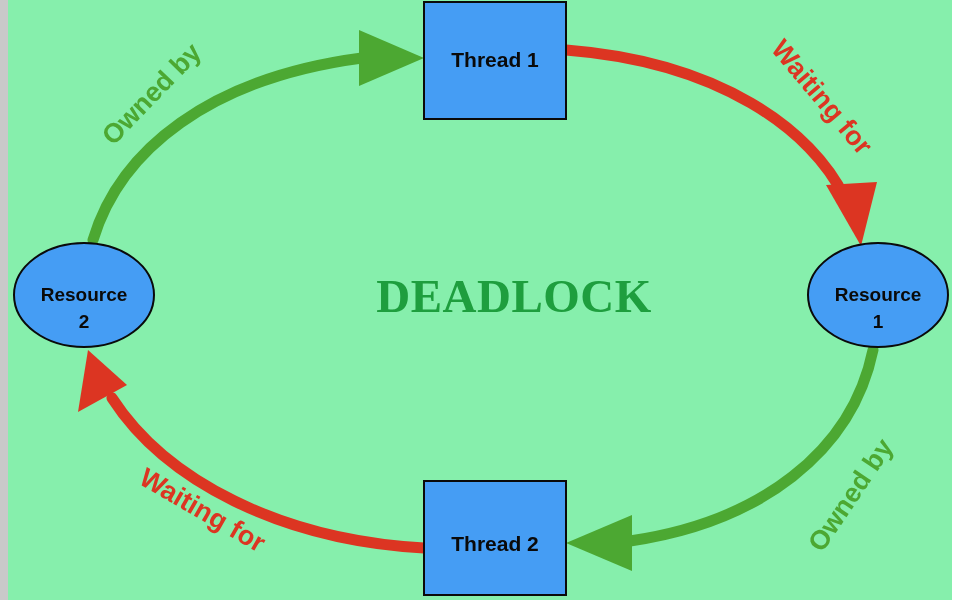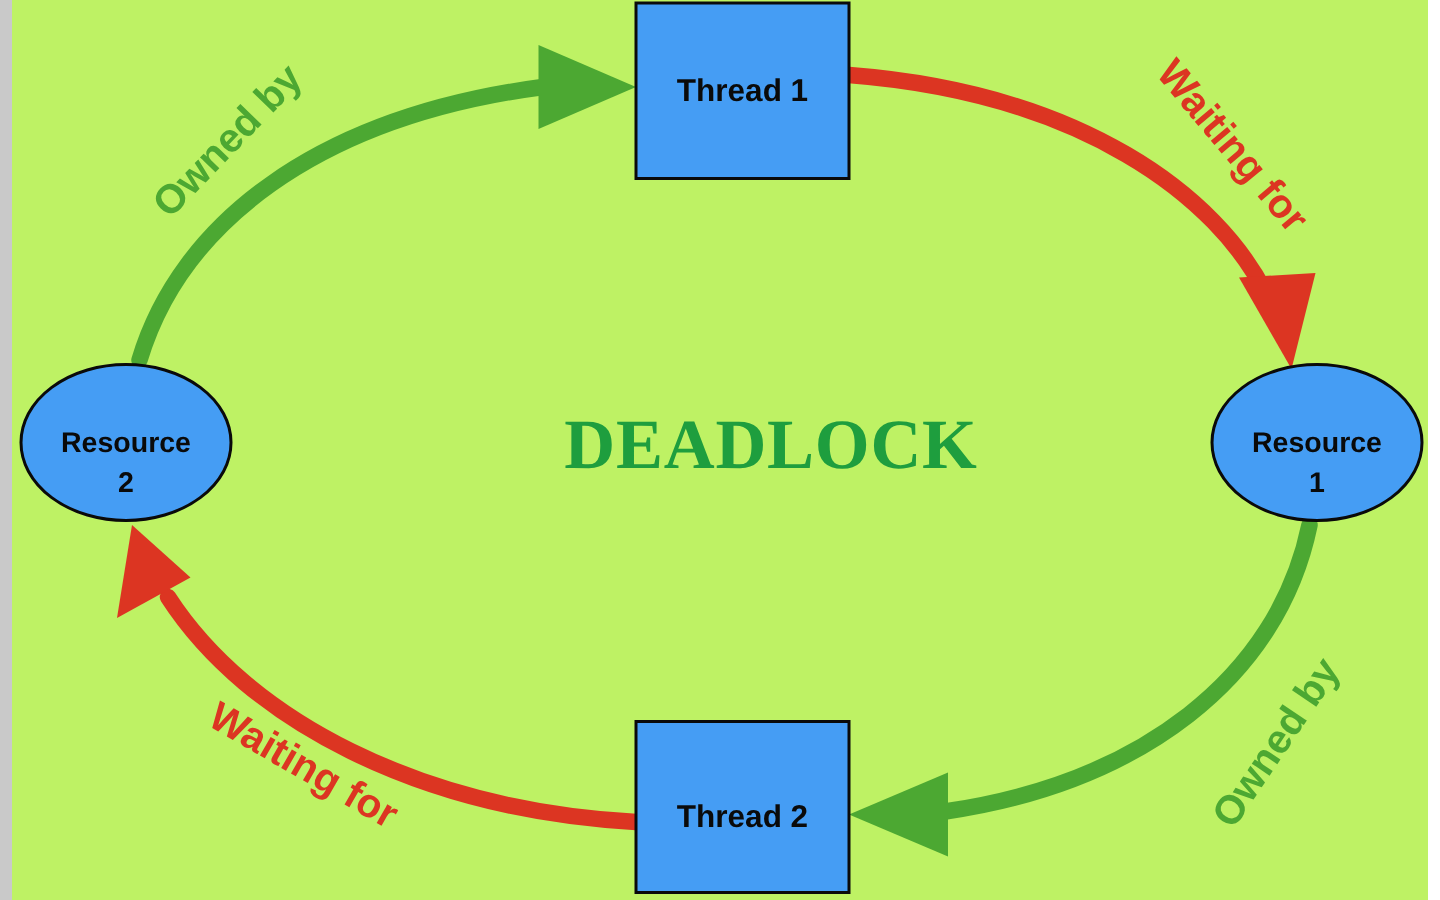--- a/index.html
+++ b/index.html
@@ -16,21 +16,21 @@
     height: 600px;
     background: #ffffff;
     overflow: hidden;
   }
   #stage {
     position: absolute;
     left: 8px;
     top: 0px;
     width: 944px;
     height: 600px;
-    background: #bef264;
+    background: #86efac;
     overflow: hidden;
   }
   #left-gutter {
     position: absolute;
     left: 0;
     top: 0;
     width: 8px;
     height: 600px;
     background: #c9c9c9;
   }

